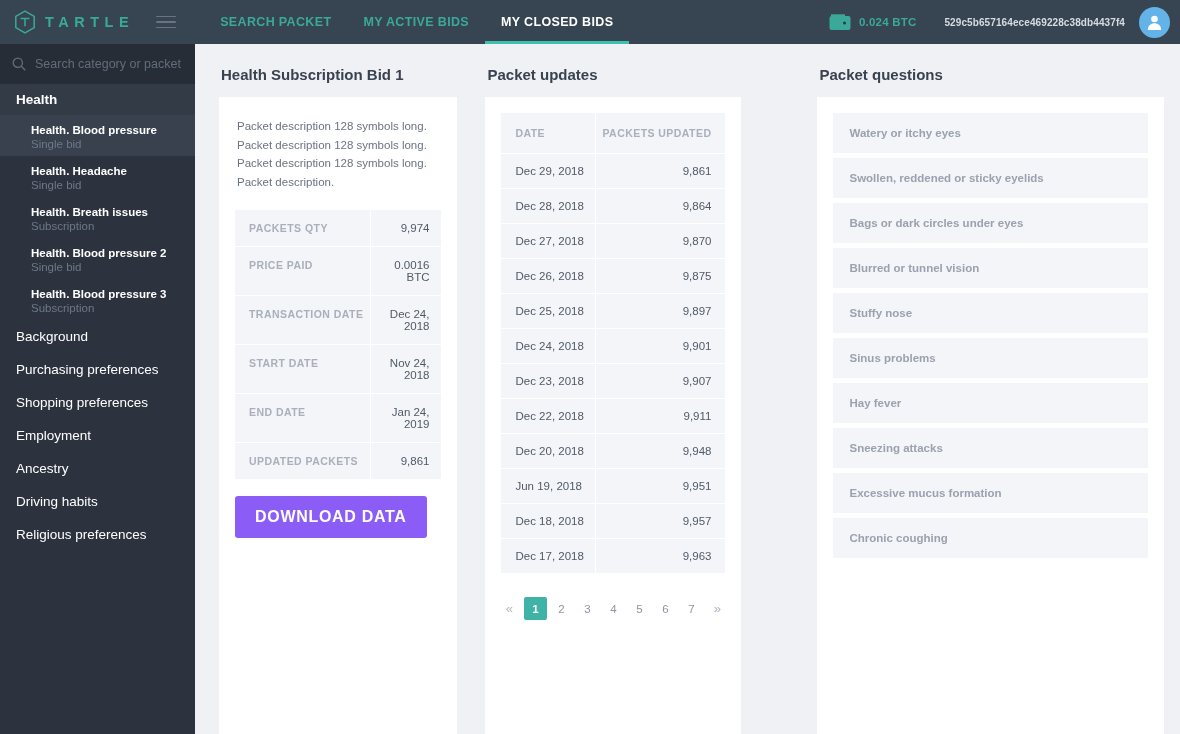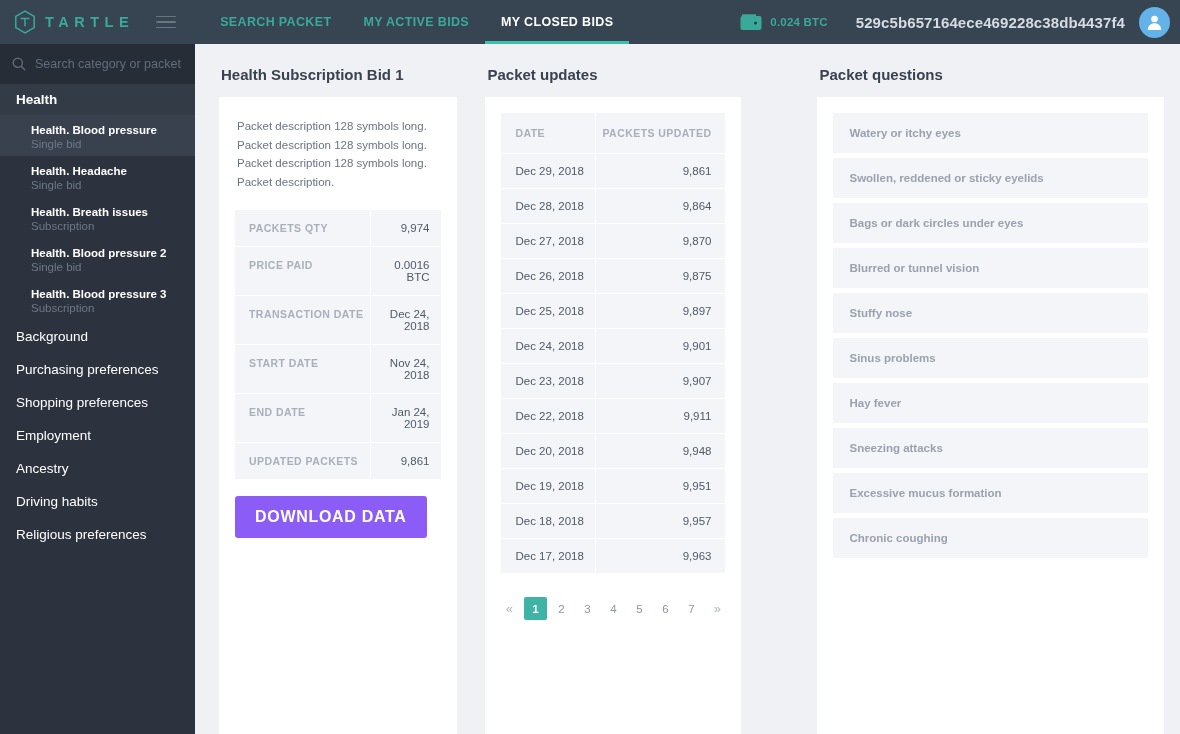--- a/index.html
+++ b/index.html
@@ -38,21 +38,21 @@
     height: 3px; background: #3fbfae;
   }
 
   .topbar-right {
     margin-left: auto; display: flex; align-items: center;
     padding-right: 10px; gap: 0;
   }
   .wallet { display: flex; align-items: center; gap: 8px; text-align: right; }
   .wallet-amount { color: #3aa99a; font-size: 11.5px; font-weight: 700; letter-spacing: .2px; }
   .wallet-addr {
-    color: #d6dce2; font-size: 15px; font-weight: 700;
+    color: #d6dce2; font-size: 10px; font-weight: 700;
     letter-spacing: .1px; margin-left: 28px; margin-right: 14px;
   }
   .avatar {
     width: 31px; height: 31px; border-radius: 50%;
     background: #63b3e8; display: flex; align-items: center; justify-content: center;
     cursor: pointer; flex: 0 0 auto;
   }
 
   
   .sidebar {
@@ -330,21 +330,21 @@
         </div>
         <div class="u-row">
           <div class="u-c1">Dec 22, 2018</div>
           <div class="u-c2">9,911</div>
         </div>
         <div class="u-row">
           <div class="u-c1">Dec 20, 2018</div>
           <div class="u-c2">9,948</div>
         </div>
         <div class="u-row">
-          <div class="u-c1">Dec 19, 2018</div>
+          <div class="u-c1">Jun 19, 2018</div>
           <div class="u-c2">9,951</div>
         </div>
         <div class="u-row">
           <div class="u-c1">Dec 18, 2018</div>
           <div class="u-c2">9,957</div>
         </div>
         <div class="u-row">
           <div class="u-c1">Dec 17, 2018</div>
           <div class="u-c2">9,963</div>
         </div>

